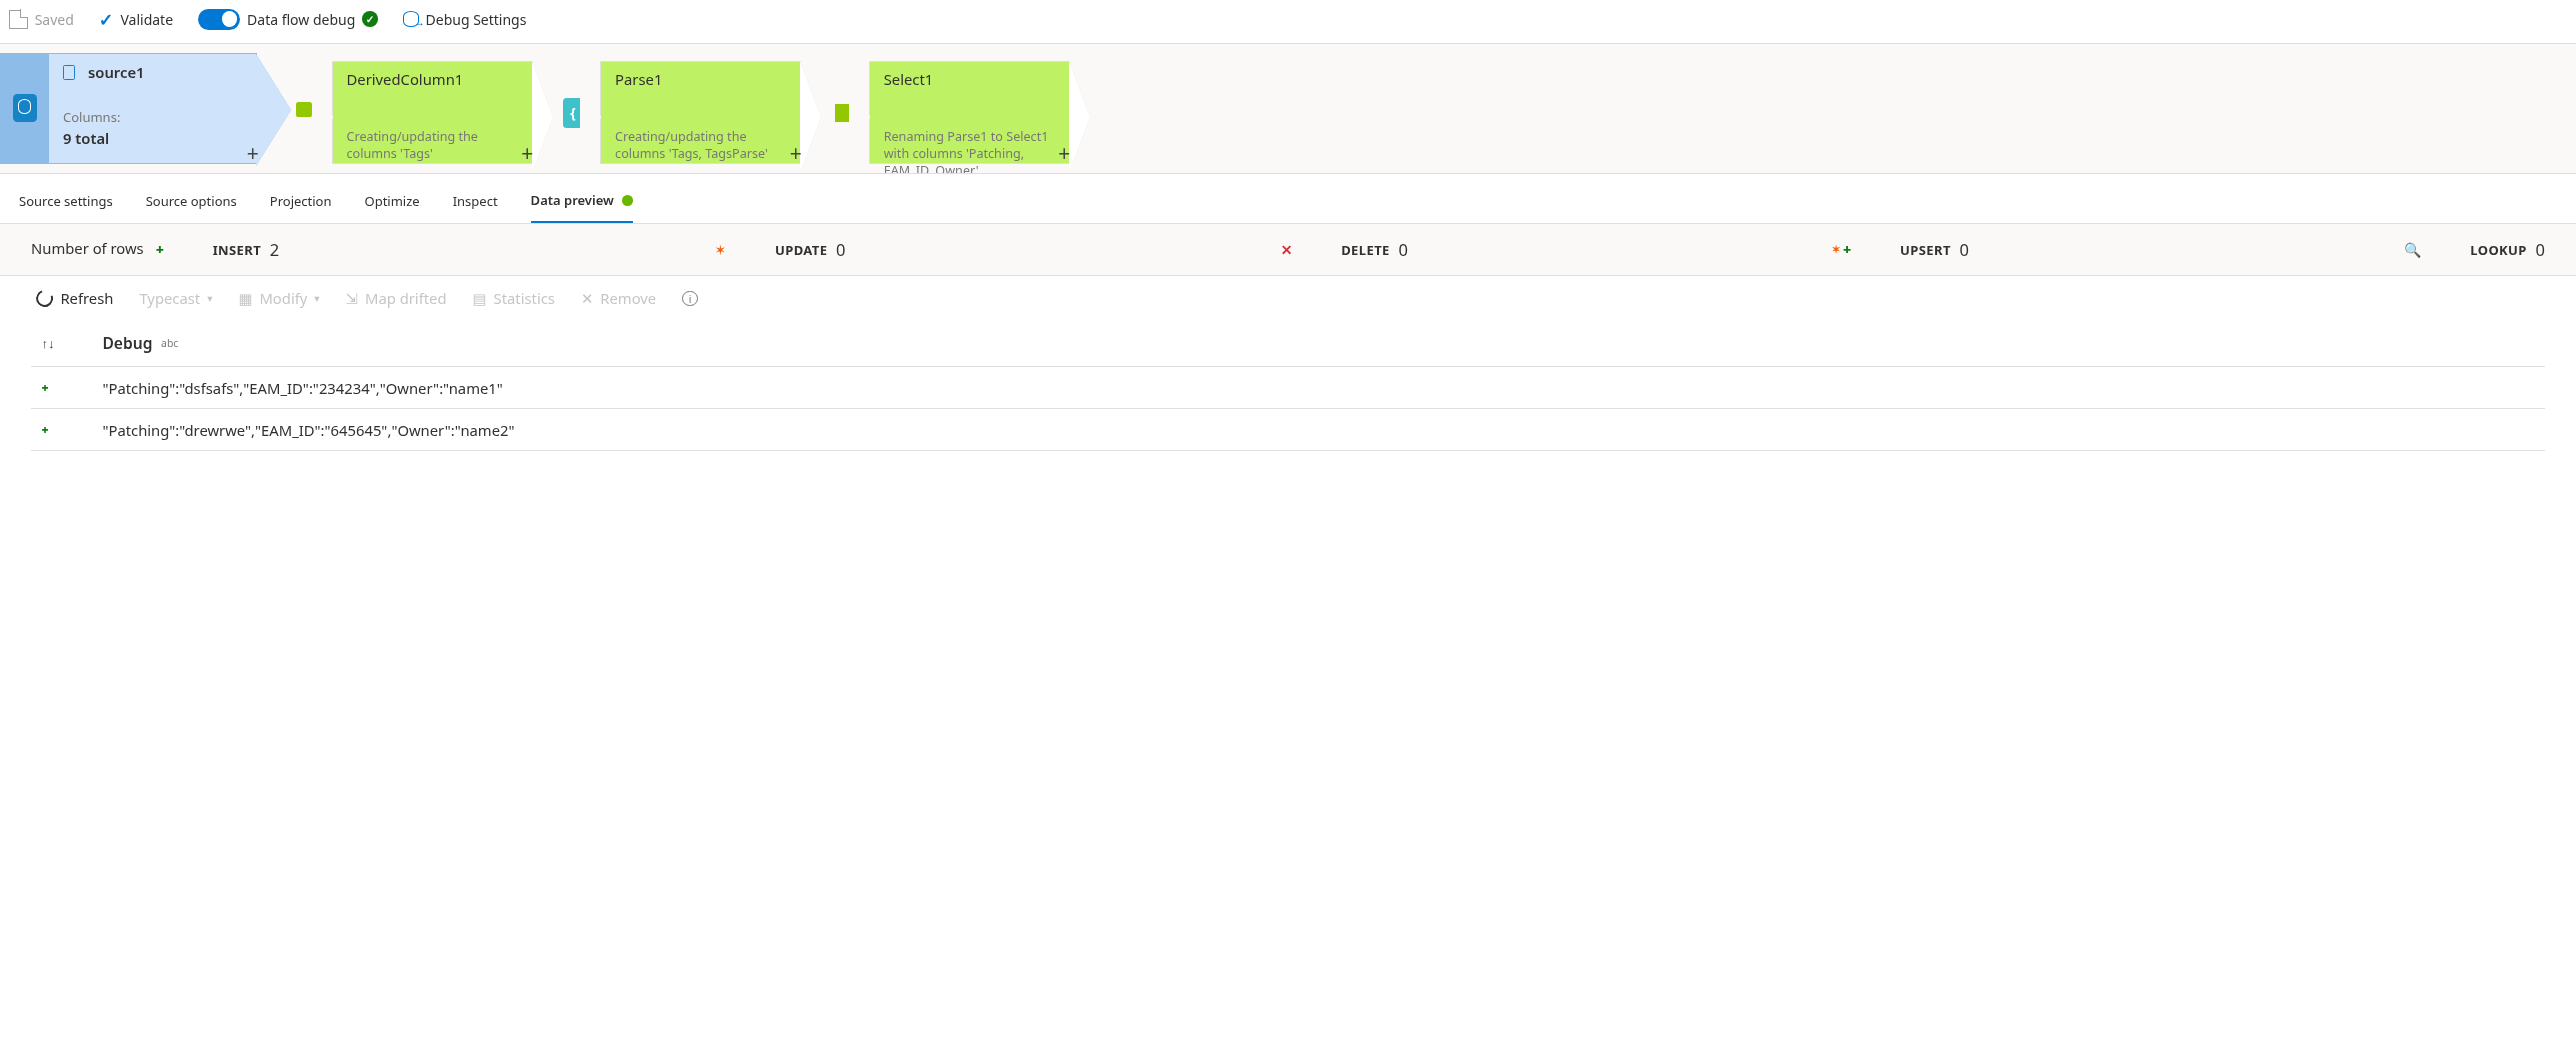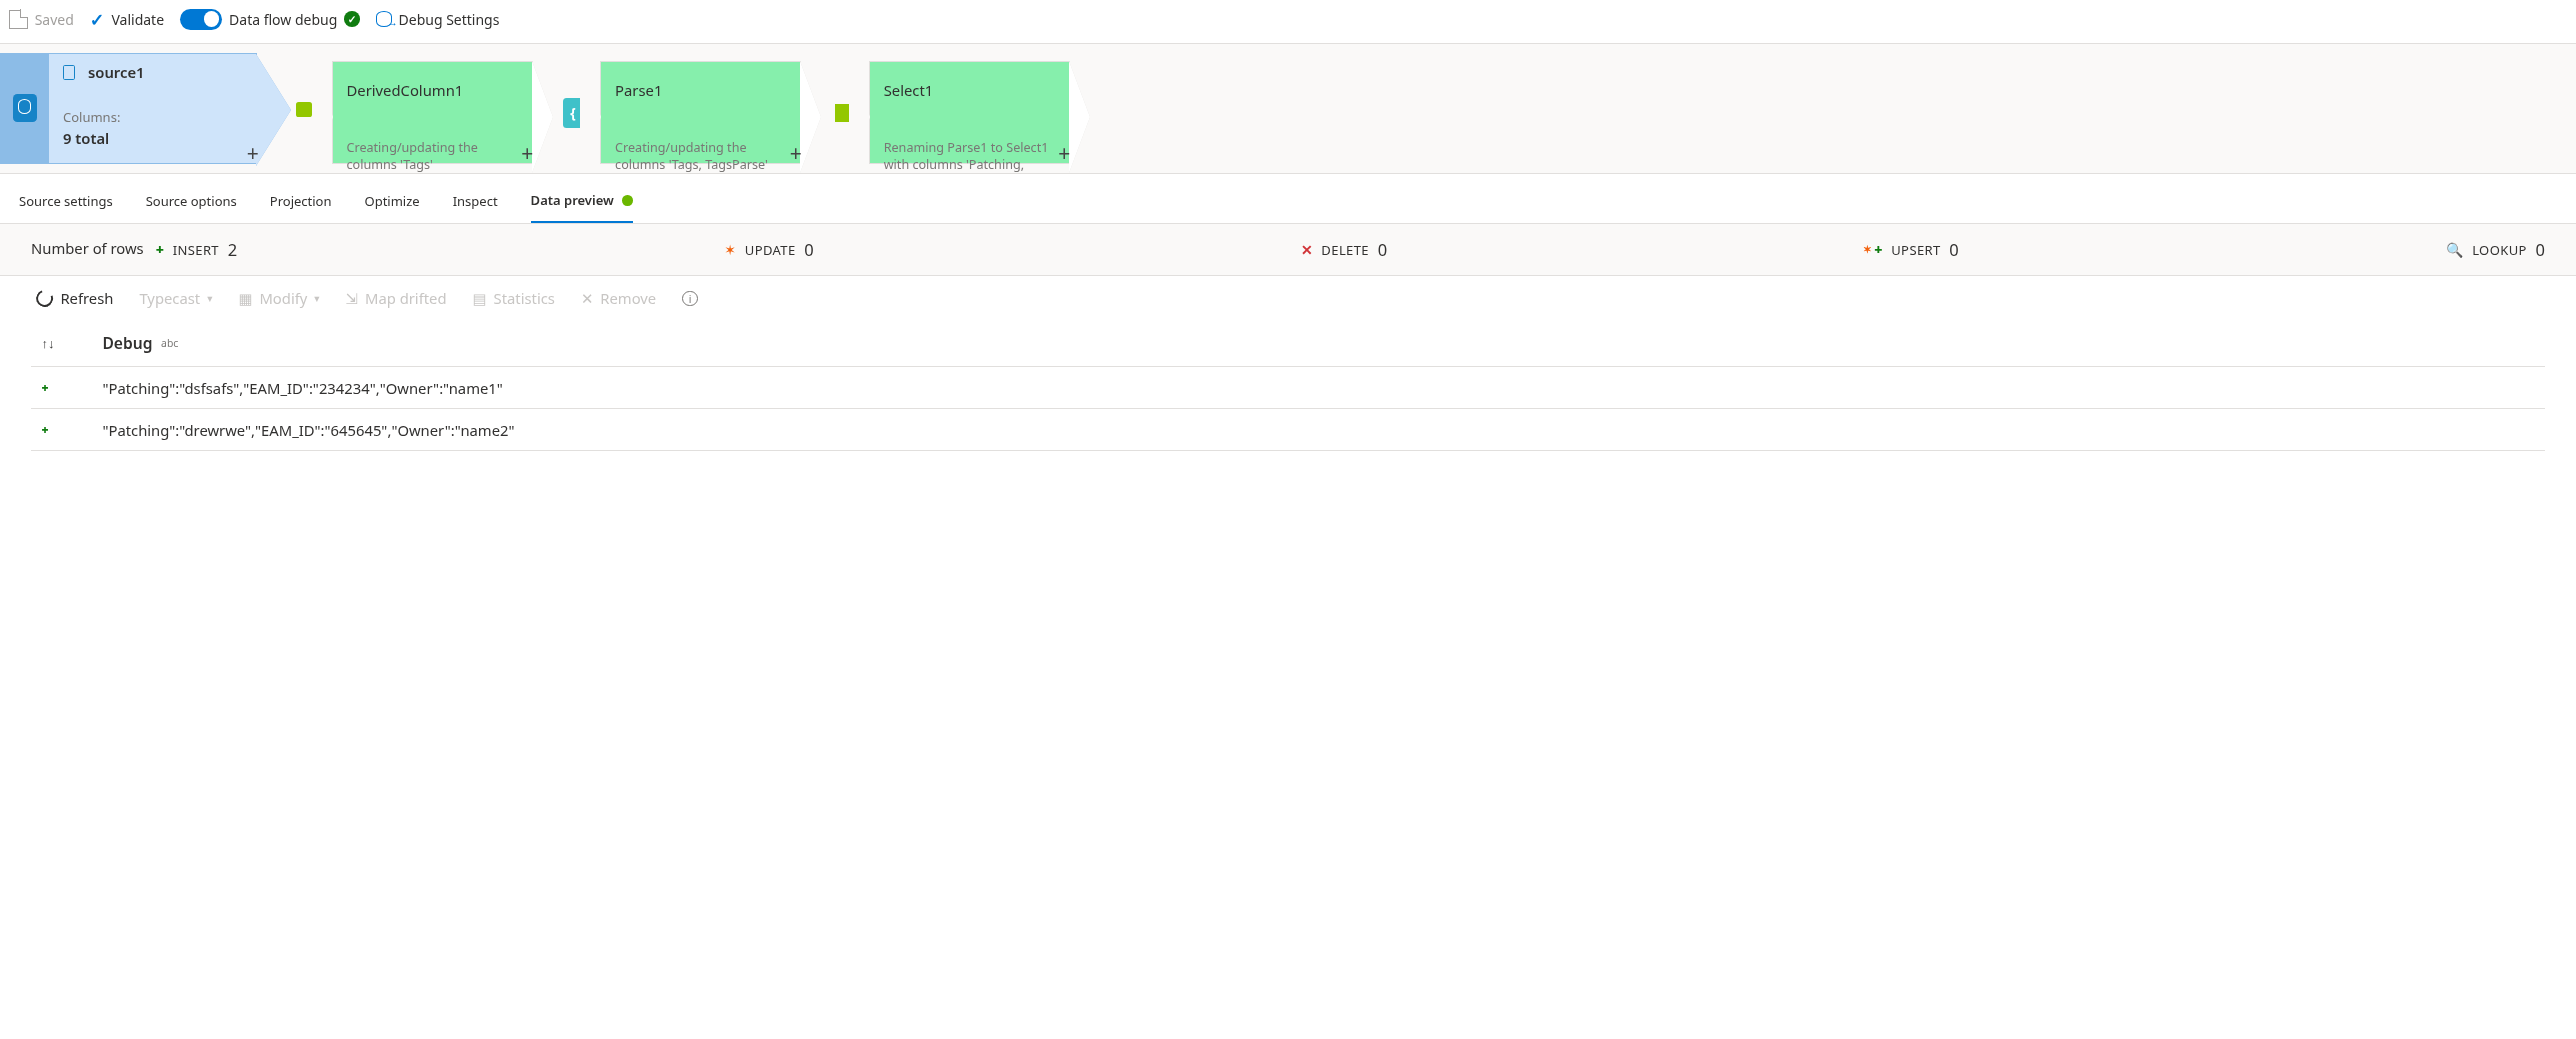--- a/index.html
+++ b/index.html
@@ -17,21 +17,21 @@
   *{box-sizing:border-box;}
   body{
     margin:0;
     font-family:"Segoe UI",system-ui,Arial,sans-serif;
     color:var(--text);
     font-size:14px;
     background:#fff;
   }
   
   .toolbar{
-    display:flex;align-items:center;gap:16px;
+    display:flex;align-items:center;gap:25px;
     padding:7px 8.7px 12px 8.7px;
     border-bottom:0.9px solid var(--border);
   }
   .tb-item{display:flex;align-items:center;gap:7px;}
   .tb-item.disabled{color:var(--muted);}
   .save-ic{width:19px;height:19px;border:1.7px solid var(--muted);position:relative;}
   .save-ic::before{content:"";position:absolute;top:-1.7px;right:-1.7px;width:7.8px;height:7.8px;border-left:1.7px solid var(--muted);border-bottom:1.7px solid var(--muted);background:#fff;}
   .check-ic::before{content:"✓";color:var(--blue);font-weight:700;font-size:17.4px;}
   .toggle{width:42px;height:21px;border-radius:10.4px;background:var(--blue);position:relative;}
   .toggle::after{content:"";position:absolute;top:2.6px;right:2.6px;width:15.6px;height:15.6px;border-radius:50%;background:#fff;}
@@ -60,21 +60,21 @@
     filter:drop-shadow(0.9px 0 0 var(--selblue2));
   }
   .src-name{display:flex;align-items:center;gap:13px;font-weight:600;font-size:14.8px;}
   .src-cols{color:var(--muted2);font-size:13px;margin-top:26px;}
   .src-total{font-weight:600;font-size:14.8px;margin-top:1.7px;}
   .plus{position:absolute;right:-1.7px;bottom:-3.5px;font-size:21px;font-weight:400;color:#444;z-index:2;}
   .file-ic{width:12px;height:15.6px;border:1.7px solid #1683c7;border-radius:1.7px;position:relative;}
 
   .step{display:flex;align-items:center;margin-right:22.6px;}
   .step-ic{width:38px;height:38px;display:grid;place-items:center;margin:0 3.5px;}
-  .step-card{width:201px;height:103px;border:0.9px solid var(--border);background:#86efac;position:relative;padding:18px 14px;}
+  .step-card{width:201px;height:103px;border:0.9px solid var(--border);background:#bef264;position:relative;padding:7px 14px;}
   .step-card::before{content:"";position:absolute;left:-21px;top:-0.9px;width:0;height:0;border-top:56px solid transparent;border-bottom:56px solid transparent;border-left:21px solid var(--gray-bg);}
   .step-card::after{content:"";position:absolute;right:-21px;top:-0.9px;width:0;height:0;border-top:56px solid transparent;border-bottom:56px solid transparent;border-left:21px solid #fff;filter:drop-shadow(0.9px 0 0 var(--border));}
   .step-title{font-size:14.8px;margin-bottom:24px;}
   .step-desc{font-size:12.6px;color:var(--muted2);line-height:1.35;margin-top:39px;}
 
   .ic-derived{width:26px;height:26px;position:relative;}
   .ic-derived::before{content:"";position:absolute;left:0;top:1.7px;width:15.6px;height:15.6px;background:#93c700;border-radius:2.6px;}
   .ic-derived::after{content:"";position:absolute;right:0;bottom:0;width:8.7px;height:8.7px;background:#0b6a0b;border-radius:1.7px;}
   .ic-parse{width:29.5px;height:29.5px;background:#3fc1c9;border-radius:3.5px;position:relative;}
   .ic-parse::after{content:"{ }";position:absolute;inset:0;display:grid;place-items:center;color:#fff;font-weight:700;font-size:14px;}
@@ -84,21 +84,21 @@
   
   .tabs{display:flex;gap:33px;padding:17.4px 19px 0 19px;border-bottom:0.9px solid var(--border);}
   .tab{padding-bottom:12px;font-size:13px;cursor:pointer;display:flex;align-items:center;gap:8.7px;}
   .tab.active{font-weight:600;border-bottom:2.6px solid var(--blue);}
   .dot{width:10.4px;height:10.4px;border-radius:50%;background:#6bb700;}
 
   
   .stats{display:flex;align-items:flex-start;padding:14px 31px;border-bottom:0.9px solid var(--border);font-size:13px;background:var(--gray-bg);}
   .stats .lbl{font-size:14.8px;margin-right:12px;}
   .stat{display:flex;align-items:center;gap:8.7px;margin-right:auto;}
-  .stat .name{font-weight:400;letter-spacing:0.4px;}
+  .stat .name{font-weight:700;letter-spacing:0.4px;margin-left:40px;}
   .stat .cnt{font-size:16.5px;}
   .i-plus{color:#107c10;font-weight:900;font-size:14px;}
   .i-star{color:#f2610c;font-size:14px;}
   .i-x{color:#d13438;font-weight:700;font-size:14px;}
   .i-plusstar{position:relative;font-size:14px;color:#107c10;font-weight:900;}
   .i-plusstar::before{content:"✶";position:absolute;left:-11.3px;top:1.7px;color:#f2610c;font-size:10.4px;}
   .i-search{font-size:14px;color:#555;}
 
   
   .actions{display:flex;gap:26px;align-items:center;padding:12px 36px;}

